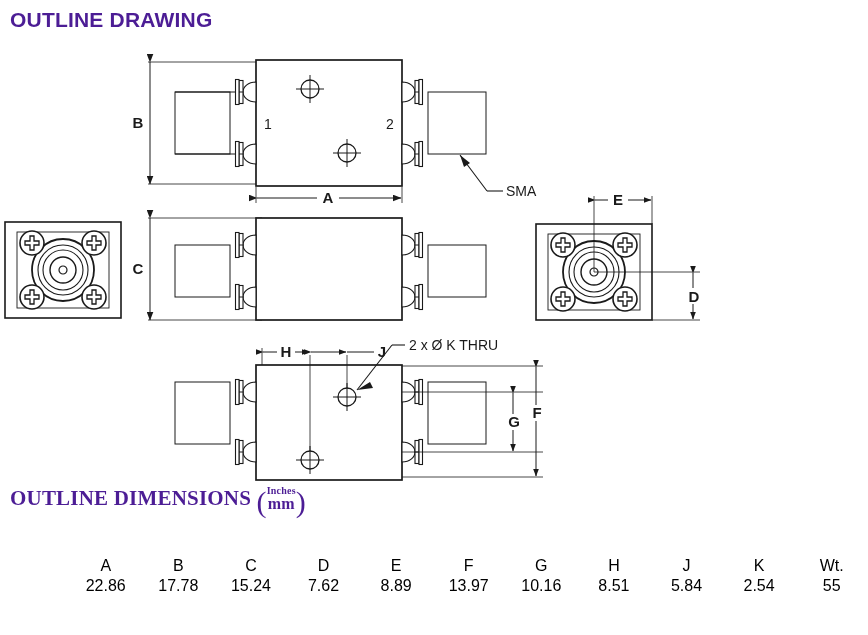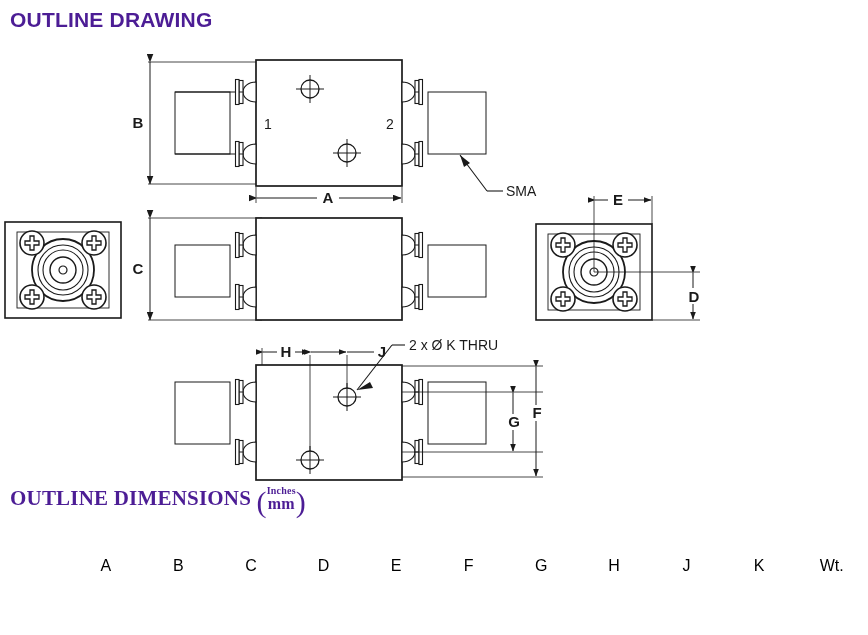--- a/index.html
+++ b/index.html
@@ -241,14 +241,28 @@
       <td class="cx">C</td>
       <td class="cx">D</td>
       <td class="cx">E</td>
       <td class="cx">F</td>
       <td class="cx">G</td>
       <td class="cx">H</td>
       <td class="cx">J</td>
       <td class="cx">K</td>
       <td class="cx">Wt.</td>
     </tr>
+    <tr class="mm">
+      <td class="c0"></td>
+      <td>22.86</td>
+      <td>17.78</td>
+      <td>15.24</td>
+      <td>7.62</td>
+      <td>8.89</td>
+      <td>13.97</td>
+      <td>10.16</td>
+      <td>8.51</td>
+      <td>5.84</td>
+      <td>2.54</td>
+      <td>55</td>
+    </tr>
   </tbody>
 </table>
 
 </body></html>

